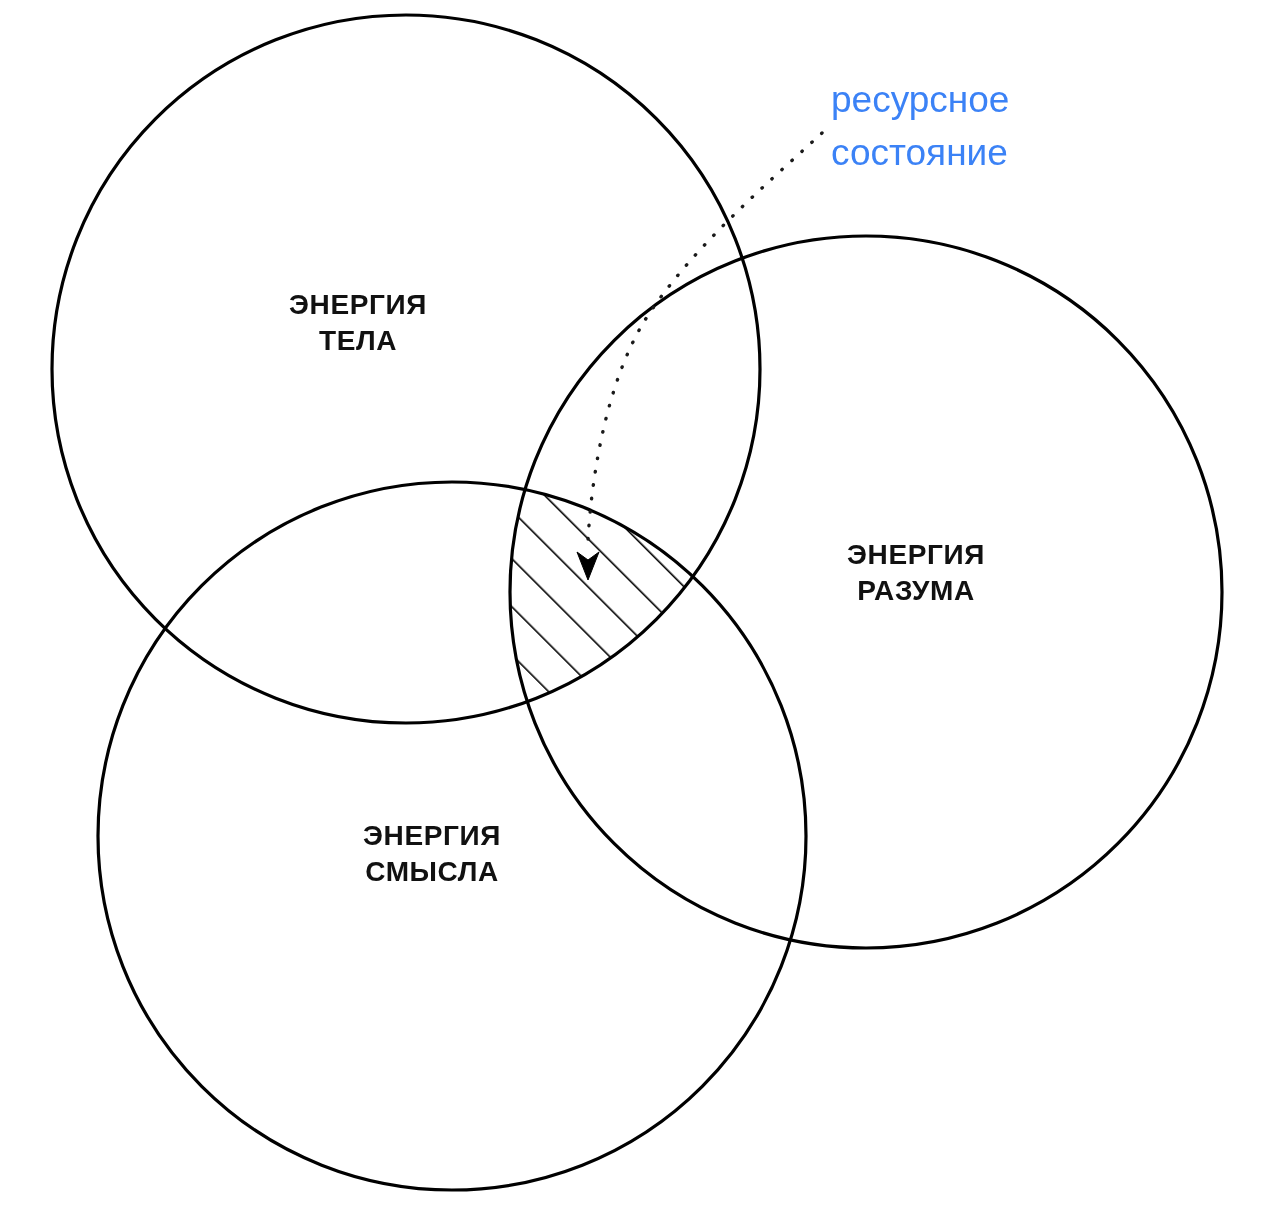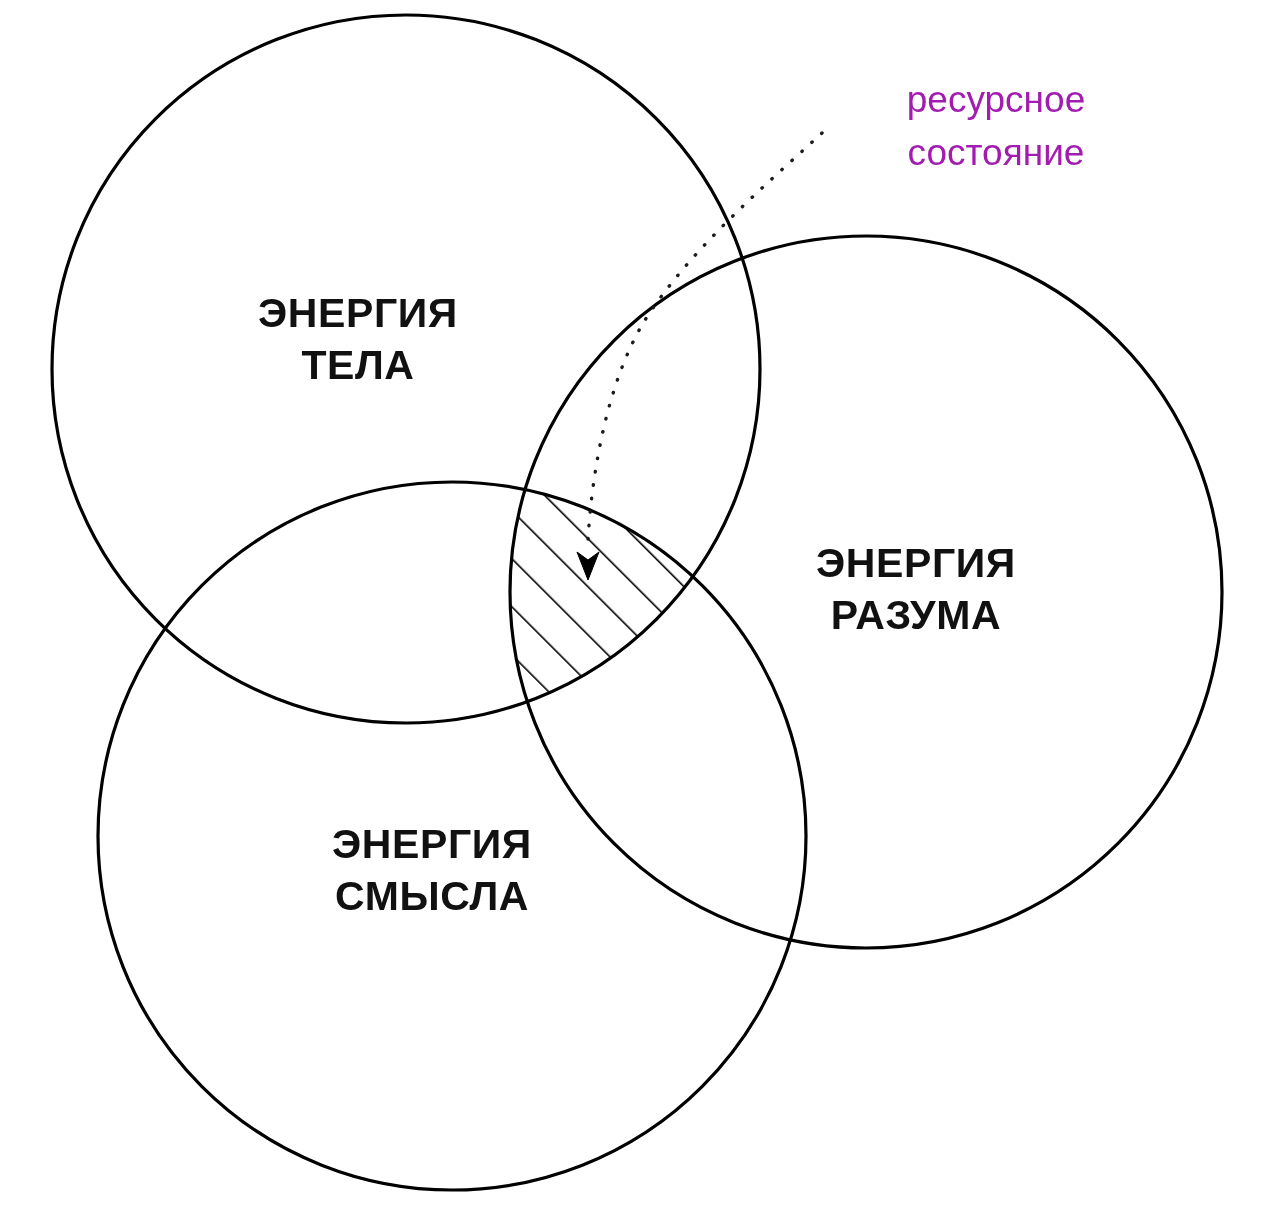--- a/index.html
+++ b/index.html
@@ -41,21 +41,21 @@
   }
   .arrow-head {
     fill: #000000;
     stroke: #000000;
     stroke-width: 1;
   }
   .circle-label {
     position: absolute;
     font-family: "Liberation Sans", sans-serif;
     font-weight: bold;
-    font-size: 41px;
+    font-size: 28px;
     line-height: 1.28;
     letter-spacing: 0.6px;
     color: #111111;
     text-align: center;
     white-space: pre-line;
     user-select: none;
   }
   #label-body {
     left: 153px;
     top: 287px;
@@ -70,22 +70,22 @@
     left: 222px;
     top: 818px;
     width: 420px;
   }
   .callout-label {
     position: absolute;
     font-family: "Liberation Sans", sans-serif;
     font-weight: normal;
     font-size: 37px;
     line-height: 1.42;
-    color: #a21caf;
-    text-align: center;
+    color: #3b82f6;
+    text-align: left;
     white-space: pre-line;
     user-select: none;
   }
   #callout-resource {
     left: 831px;
     top: 74px;
     width: 330px;
   }
 </style>
 </head>

